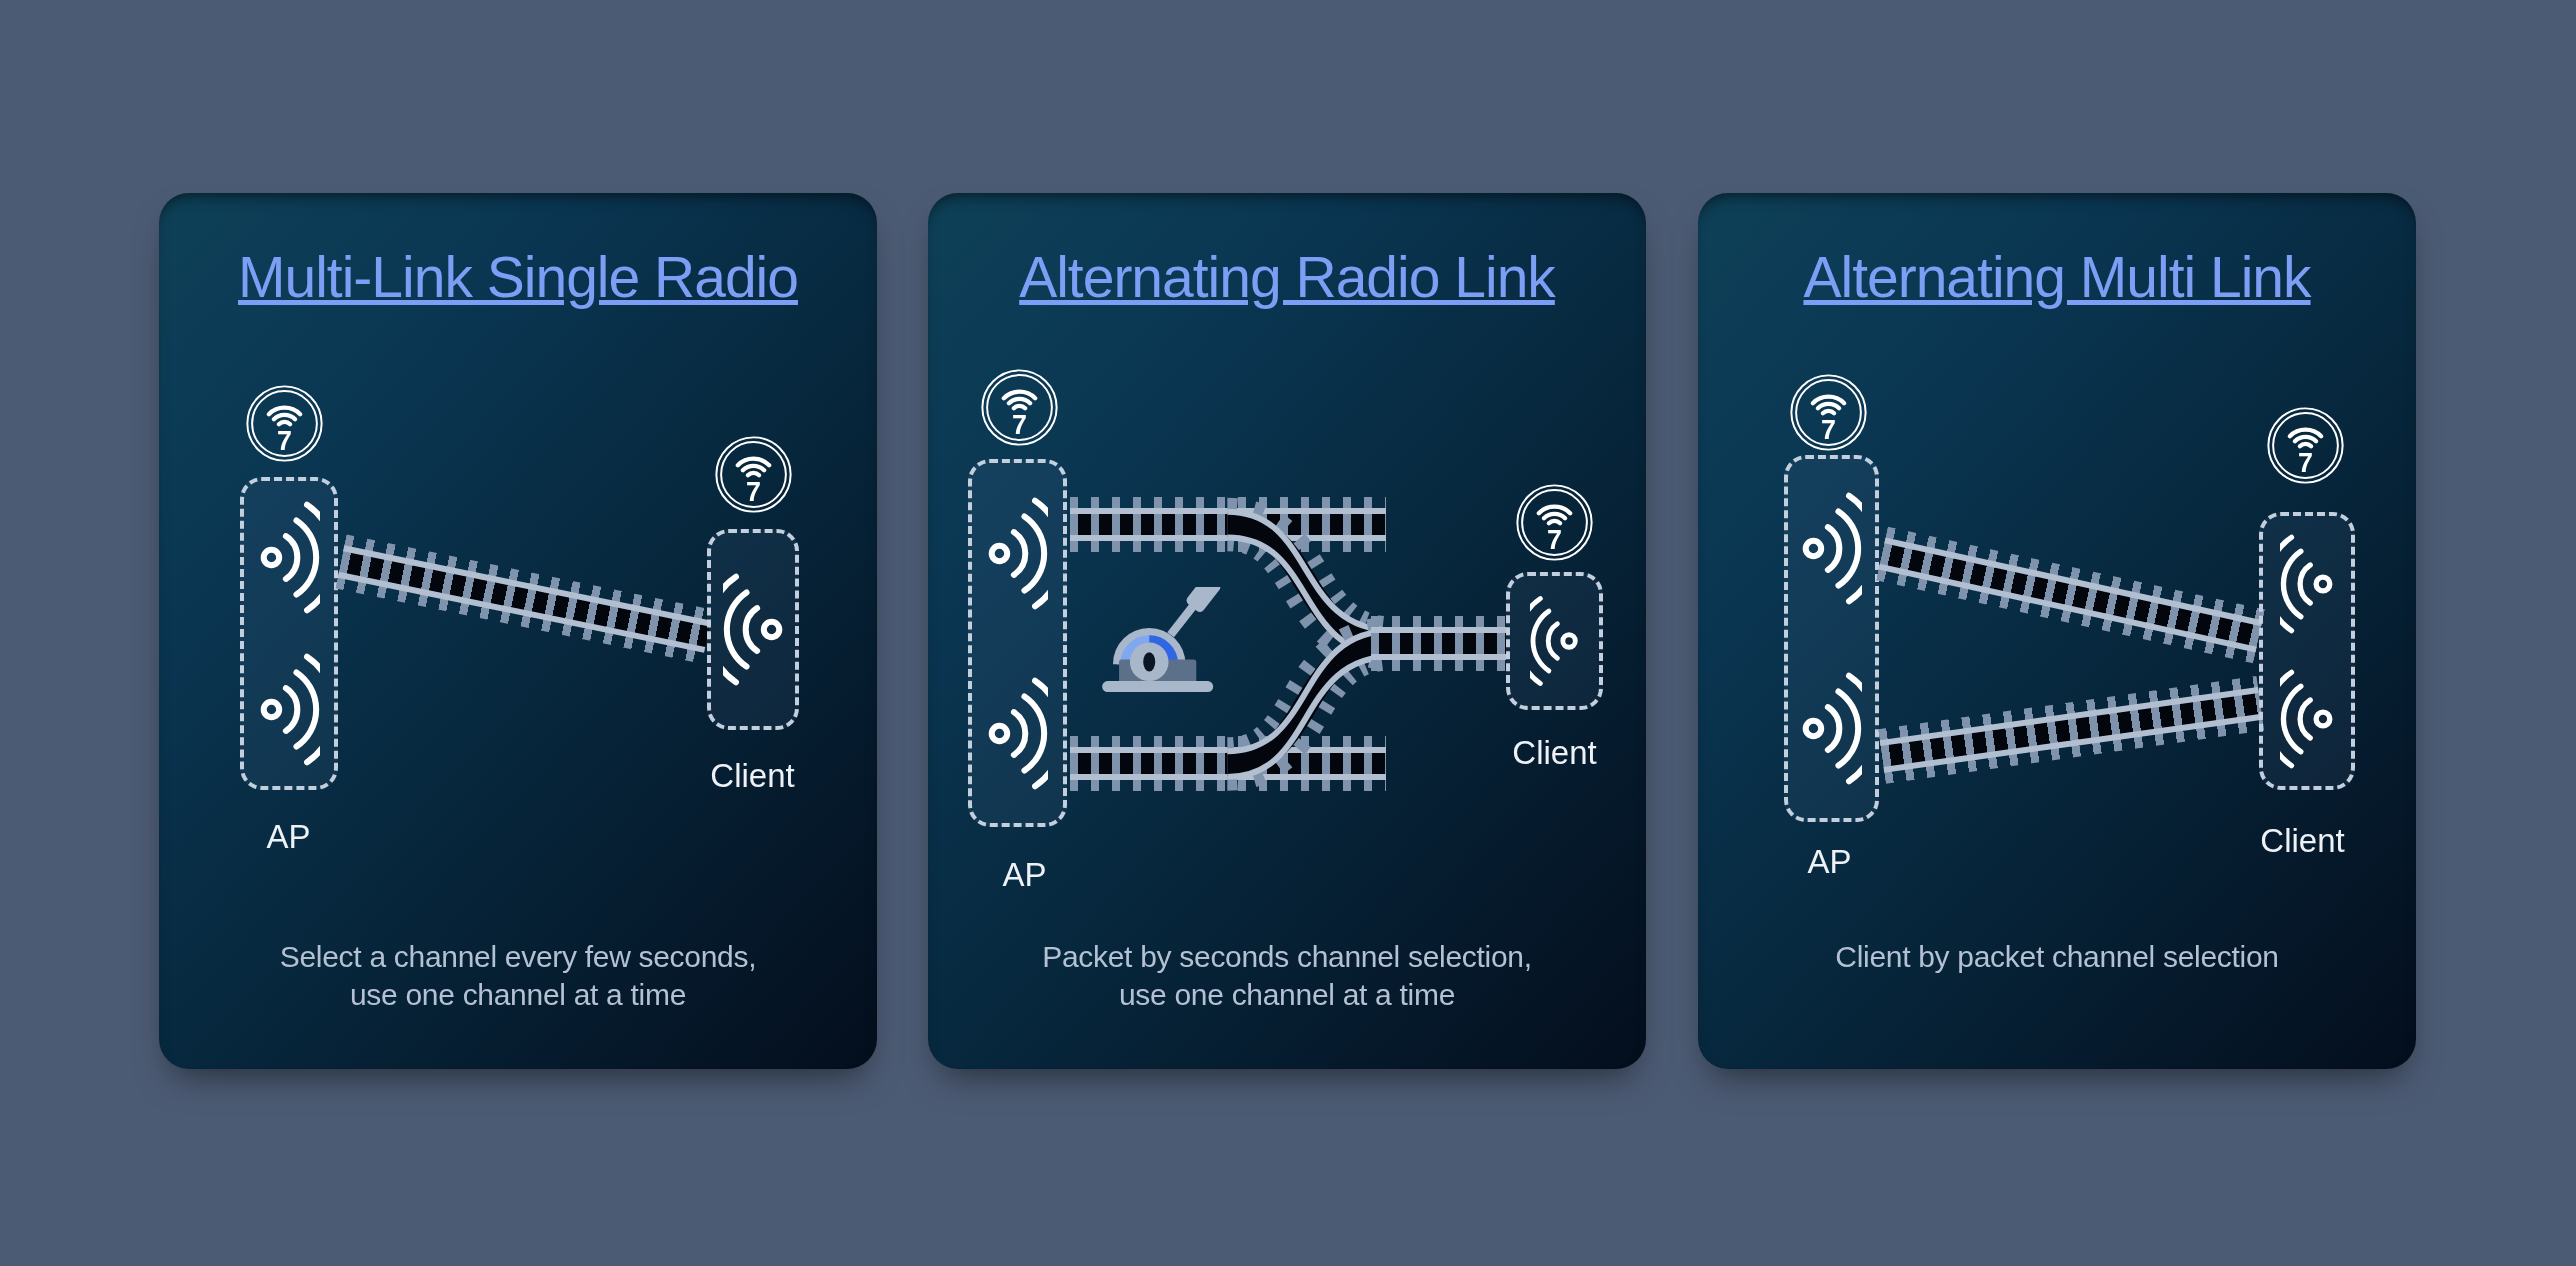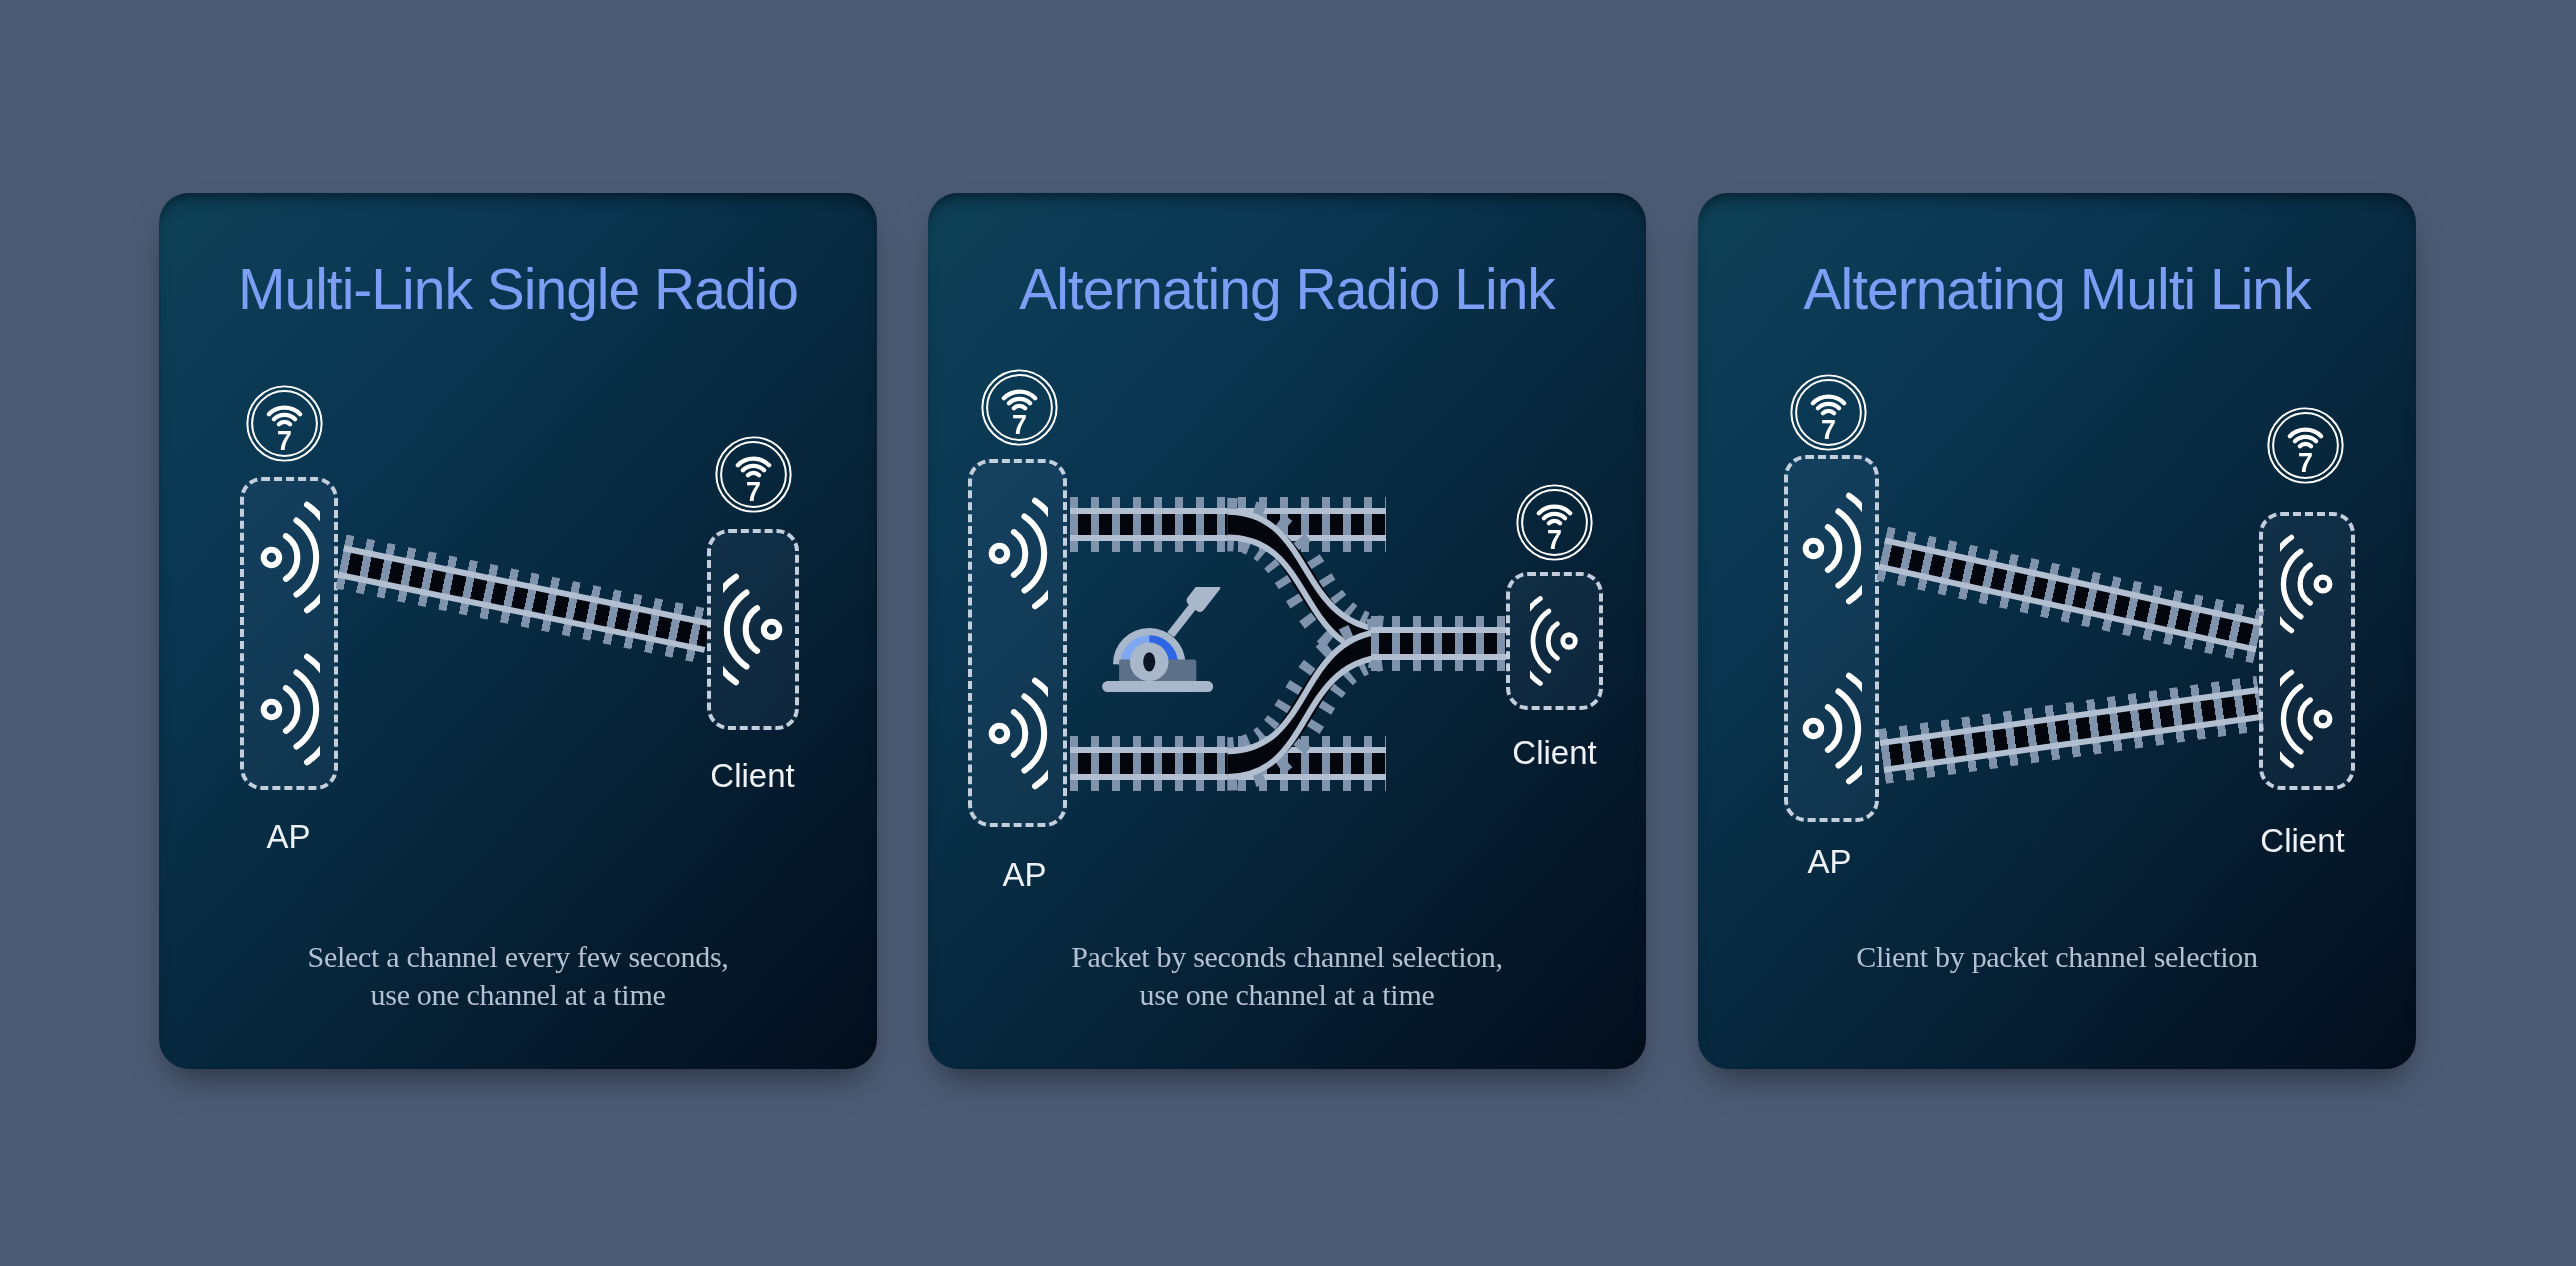--- a/index.html
+++ b/index.html
@@ -7,23 +7,24 @@
     width:2576px;height:1267px;overflow:hidden;position:relative;
     background:#4c5b74;
     font-family:"Liberation Sans","DejaVu Sans",sans-serif;
   }
   .card{
     position:absolute;top:193px;width:718px;height:876px;border-radius:30px;
     background:linear-gradient(133deg,#0e4158 0%,#0a3652 26%,#07293f 52%,#040e1d 100%);
     box-shadow:0 18px 34px -12px rgba(0,0,0,.5), inset 0 10px 18px -10px rgba(0,0,0,.75);
   }
   .card-title{
-    position:absolute;top:51px;left:0;right:0;margin:16px;text-align:center;
+    position:absolute;top:51px;left:0;right:0;margin:4px;text-align:center;
     font-size:57px;line-height:59px;font-weight:500;letter-spacing:-1px;
     color:#7c9ef5;
+    text-decoration:underline;
   }
   .diagram{position:absolute;inset:0;}
   .wifi7{position:absolute;width:79px;height:79px;}
   .wifi7 svg{width:100%;height:100%;}
   .dbox{
     position:absolute;border:4px dashed #c3cfdd;border-radius:22px;
     background:rgba(125,170,215,.08);
     display:flex;flex-direction:column;justify-content:space-around;align-items:center;
     box-sizing:border-box;
   }
@@ -44,21 +45,20 @@
   .curves{position:absolute;pointer-events:none;}
   .tieStroke{fill:none;stroke:#8093ad;stroke-width:54;stroke-dasharray:8 14;}
   .bedStroke{fill:none;stroke:#03070d;stroke-width:24;}
   .railStroke{fill:none;stroke:#b2bfd1;stroke-width:6;}
   .switch-icon{position:absolute;width:129px;height:111px;}
   .switch-icon svg{width:100%;height:100%;}
   .desc{
     position:absolute;top:745px;left:20px;right:20px;margin:0;text-align:center;
     font-size:30px;line-height:38px;font-weight:400;letter-spacing:-0.3px;
     color:#b4c1d3;
-    font-family:Liberation Serif, serif;
   }
 </style>
 </head>
 <body>
 
 <section class="card" style="left:159px">
   <h2 class="card-title">Multi-Link Single Radio</h2>
   <div class="diagram">
     <div class="wifi7" style="left:86px;top:191px"><svg viewBox="0 0 100 100">
           <g fill="none" stroke="#ffffff">

